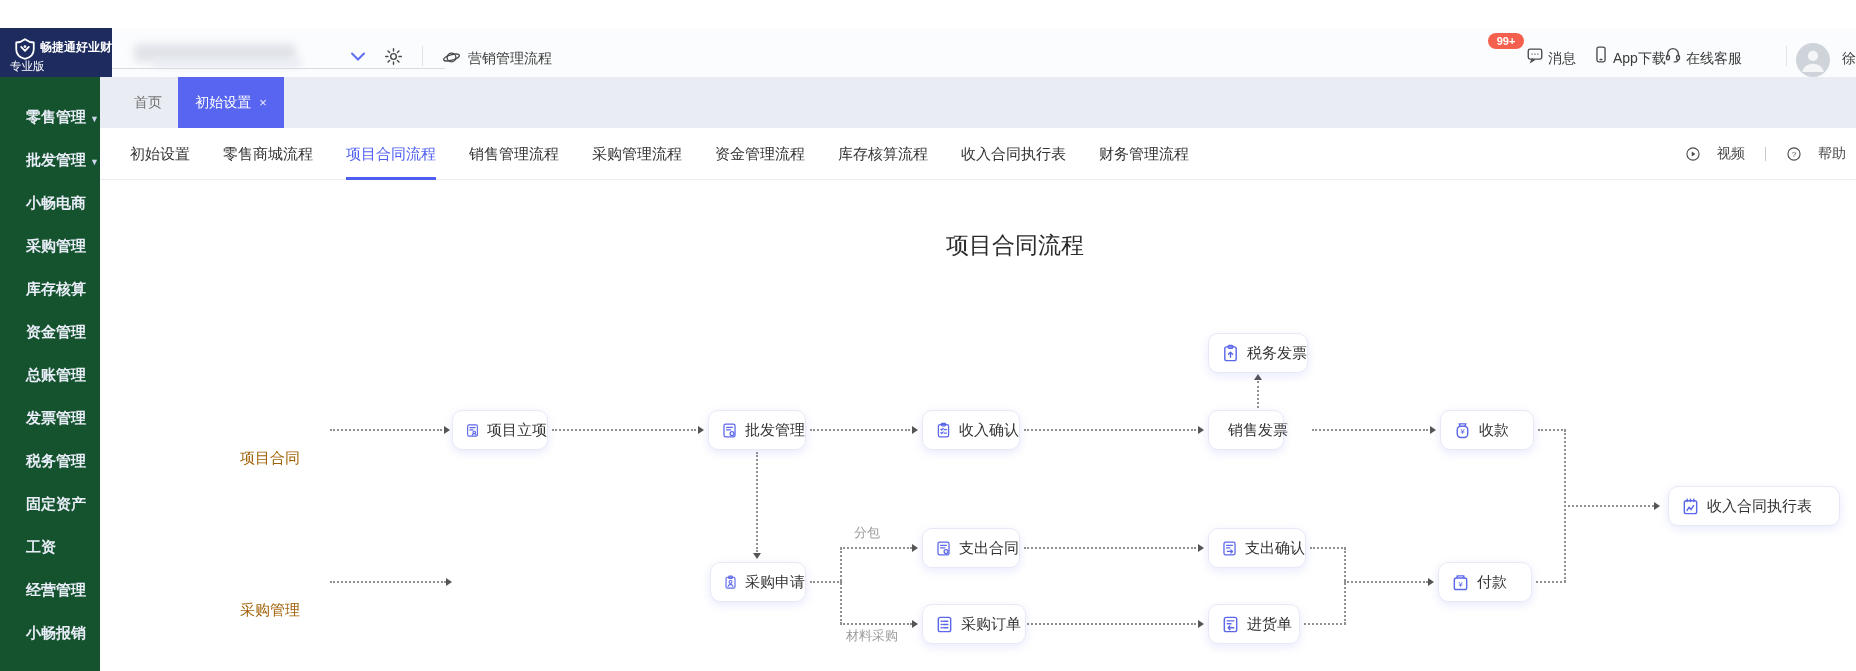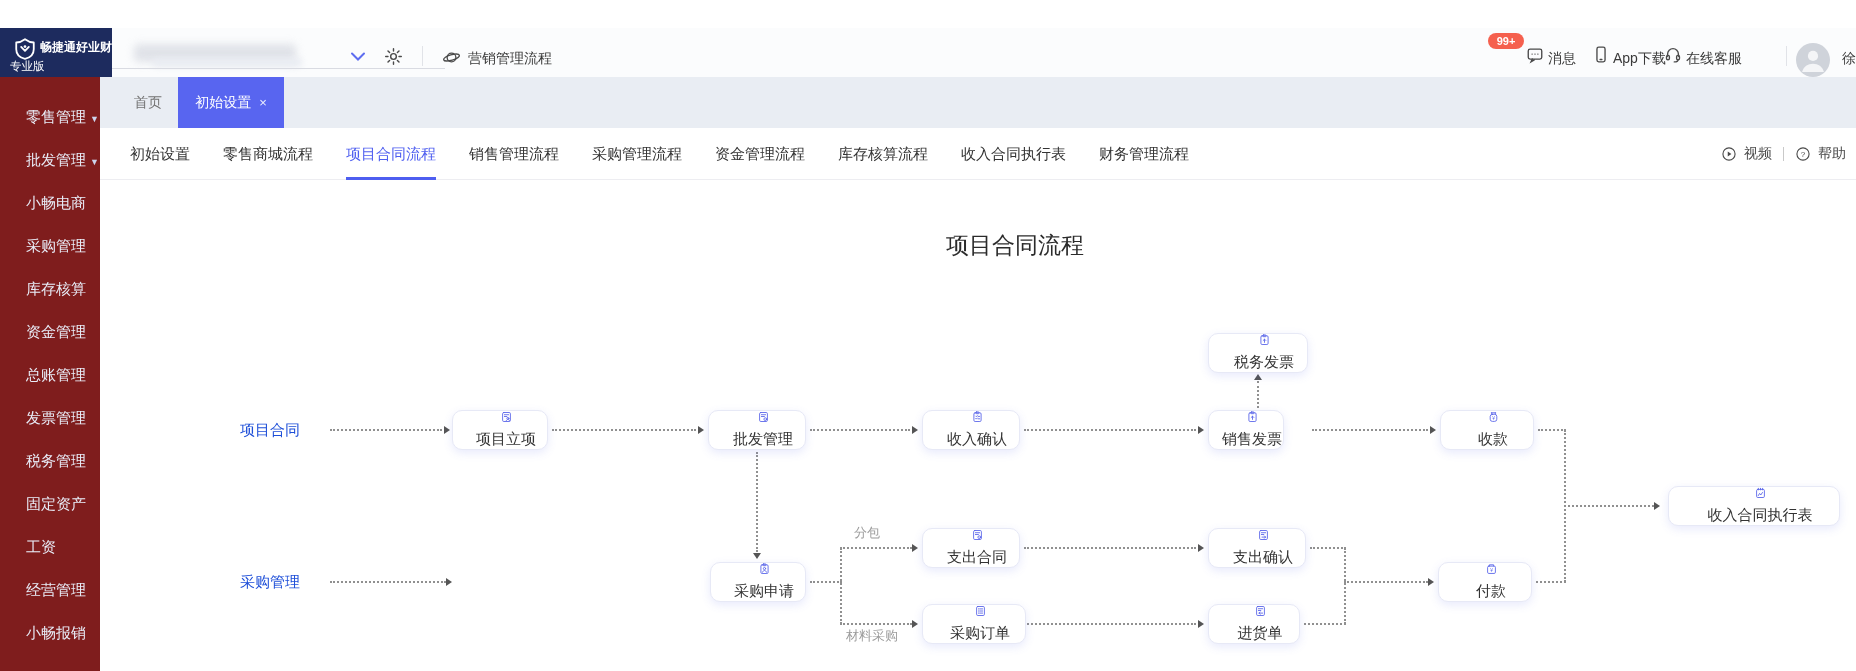--- a/index.html
+++ b/index.html
@@ -21,38 +21,38 @@
   .badge{position:absolute;left:1488px;top:33px;min-width:24px;padding:1px 6px;height:14px;line-height:14px;
          background:#f5604e;color:#fff;font-size:11px;font-weight:bold;border-radius:9px;text-align:center;}
   .avatar{position:absolute;left:1796px;top:43px;width:34px;height:34px;border-radius:50%;background:#cfd3da;overflow:hidden;}
   
   .tabrow{left:100px;top:77px;width:1756px;height:51px;background:#e9edf3;}
   .tab-home{position:absolute;left:30px;top:0;height:60px;line-height:51px;font-size:14px;color:#737373;padding:0 4px;}
   .tab-active{position:absolute;left:78px;top:0;width:106px;height:51px;background:#5865f0;color:#fff;
               display:flex;align-items:center;justify-content:center;gap:8px;font-size:14px;}
   .tab-close{font-size:13px;opacity:.9;cursor:pointer;}
   
-  .sidebar{left:0;top:77px;width:100px;height:594px;background:#7f1d1d;padding-top:18px;box-sizing:border-box;}
+  .sidebar{left:0;top:77px;width:100px;height:594px;background:#14532d;padding-top:18px;box-sizing:border-box;font-weight:bold;}
   .side-item{height:43px;line-height:43px;padding-left:26px;font-size:15px;color:#e9edf8;position:relative;white-space:nowrap;}
   .side-caret{font-size:9px;margin-left:4px;color:#cdd4ec;}
   
   .nav{left:100px;top:128px;width:1756px;height:52px;background:#fff;border-bottom:1px solid #ededf1;box-sizing:border-box;}
   .nav-items{position:absolute;left:30px;top:0;height:52px;display:flex;gap:33px;align-items:center;}
   .nav-item{font-size:15px;color:#333;line-height:52px;height:52px;position:relative;white-space:nowrap;}
   .nav-item.active{color:#4e5ef0;}
   .nav-item.active::after{content:"";position:absolute;left:0;right:0;bottom:0;height:3px;background:#4e5ef0;}
-  .nav-right{position:absolute;right:10px;top:0;height:52px;display:flex;align-items:center;gap:7px;font-size:14px;color:#4a4a4a;}
+  .nav-right{position:absolute;right:10px;top:0;height:52px;display:flex;align-items:center;gap:16px;font-size:14px;color:#4a4a4a;}
   .nav-right .sep{width:0;height:14px;border-left:1px solid #c9c9c9;margin:0 4px;}
   
   .flow-title{left:905px;top:230px;width:220px;text-align:center;font-size:23px;font-weight:500;color:#2b2b2b;}
-  .lane-label{position:absolute;font-size:15px;color:#1d4ed8;white-space:nowrap;}
+  .lane-label{position:absolute;font-size:15px;color:#a16207;white-space:nowrap;margin-top:28px;}
   .edge-label{position:absolute;font-size:13px;color:#9c9c9c;white-space:nowrap;}
   .node{position:absolute;box-sizing:border-box;height:40px;display:flex;align-items:center;gap:7px;
         padding-left:12px;background:#fff;border:1px solid #e7e9f6;border-radius:10px;
-        box-shadow:0 3px 10px rgba(93,104,233,.14);font-size:15px;color:#333;white-space:nowrap;flex-direction:column;}
+        box-shadow:0 3px 10px rgba(93,104,233,.14);font-size:15px;color:#333;white-space:nowrap;}
   .hline{position:absolute;height:0;border-top:2px dotted #909090;}
   .vline{position:absolute;width:0;border-left:2px dotted #909090;}
   .arr-r{position:absolute;width:0;height:0;border-top:4px solid transparent;border-bottom:4px solid transparent;border-left:6px solid #555;}
   .arr-u{position:absolute;width:0;height:0;border-left:4px solid transparent;border-right:4px solid transparent;border-bottom:6px solid #555;}
   .arr-d{position:absolute;width:0;height:0;border-left:4px solid transparent;border-right:4px solid transparent;border-top:6px solid #555;}
 </style>
 </head>
 <body>
 
 <div class="abs topstrip"></div>

